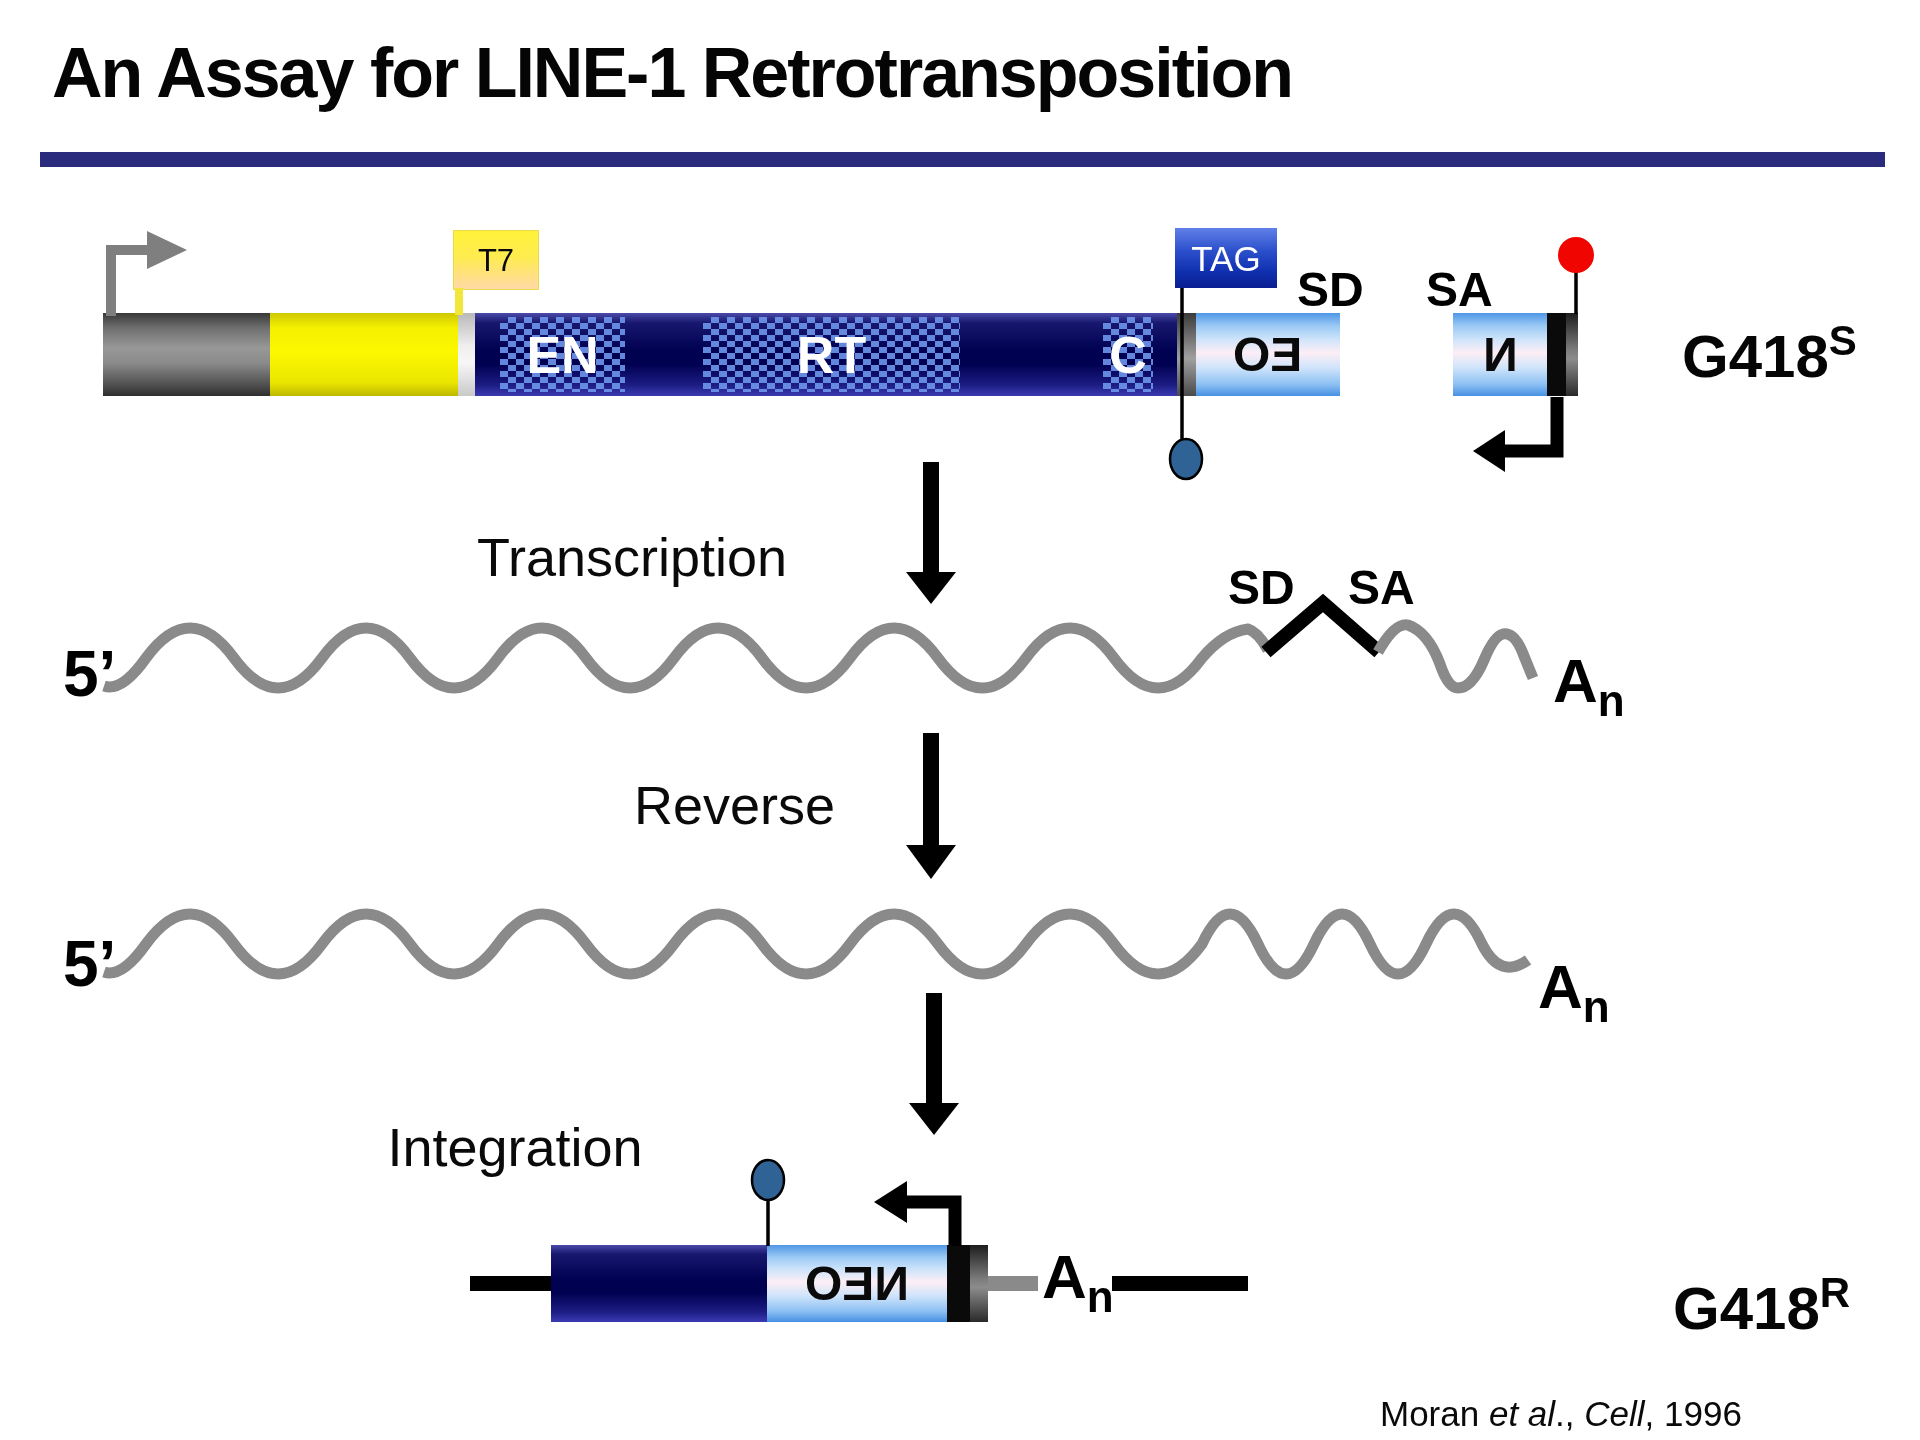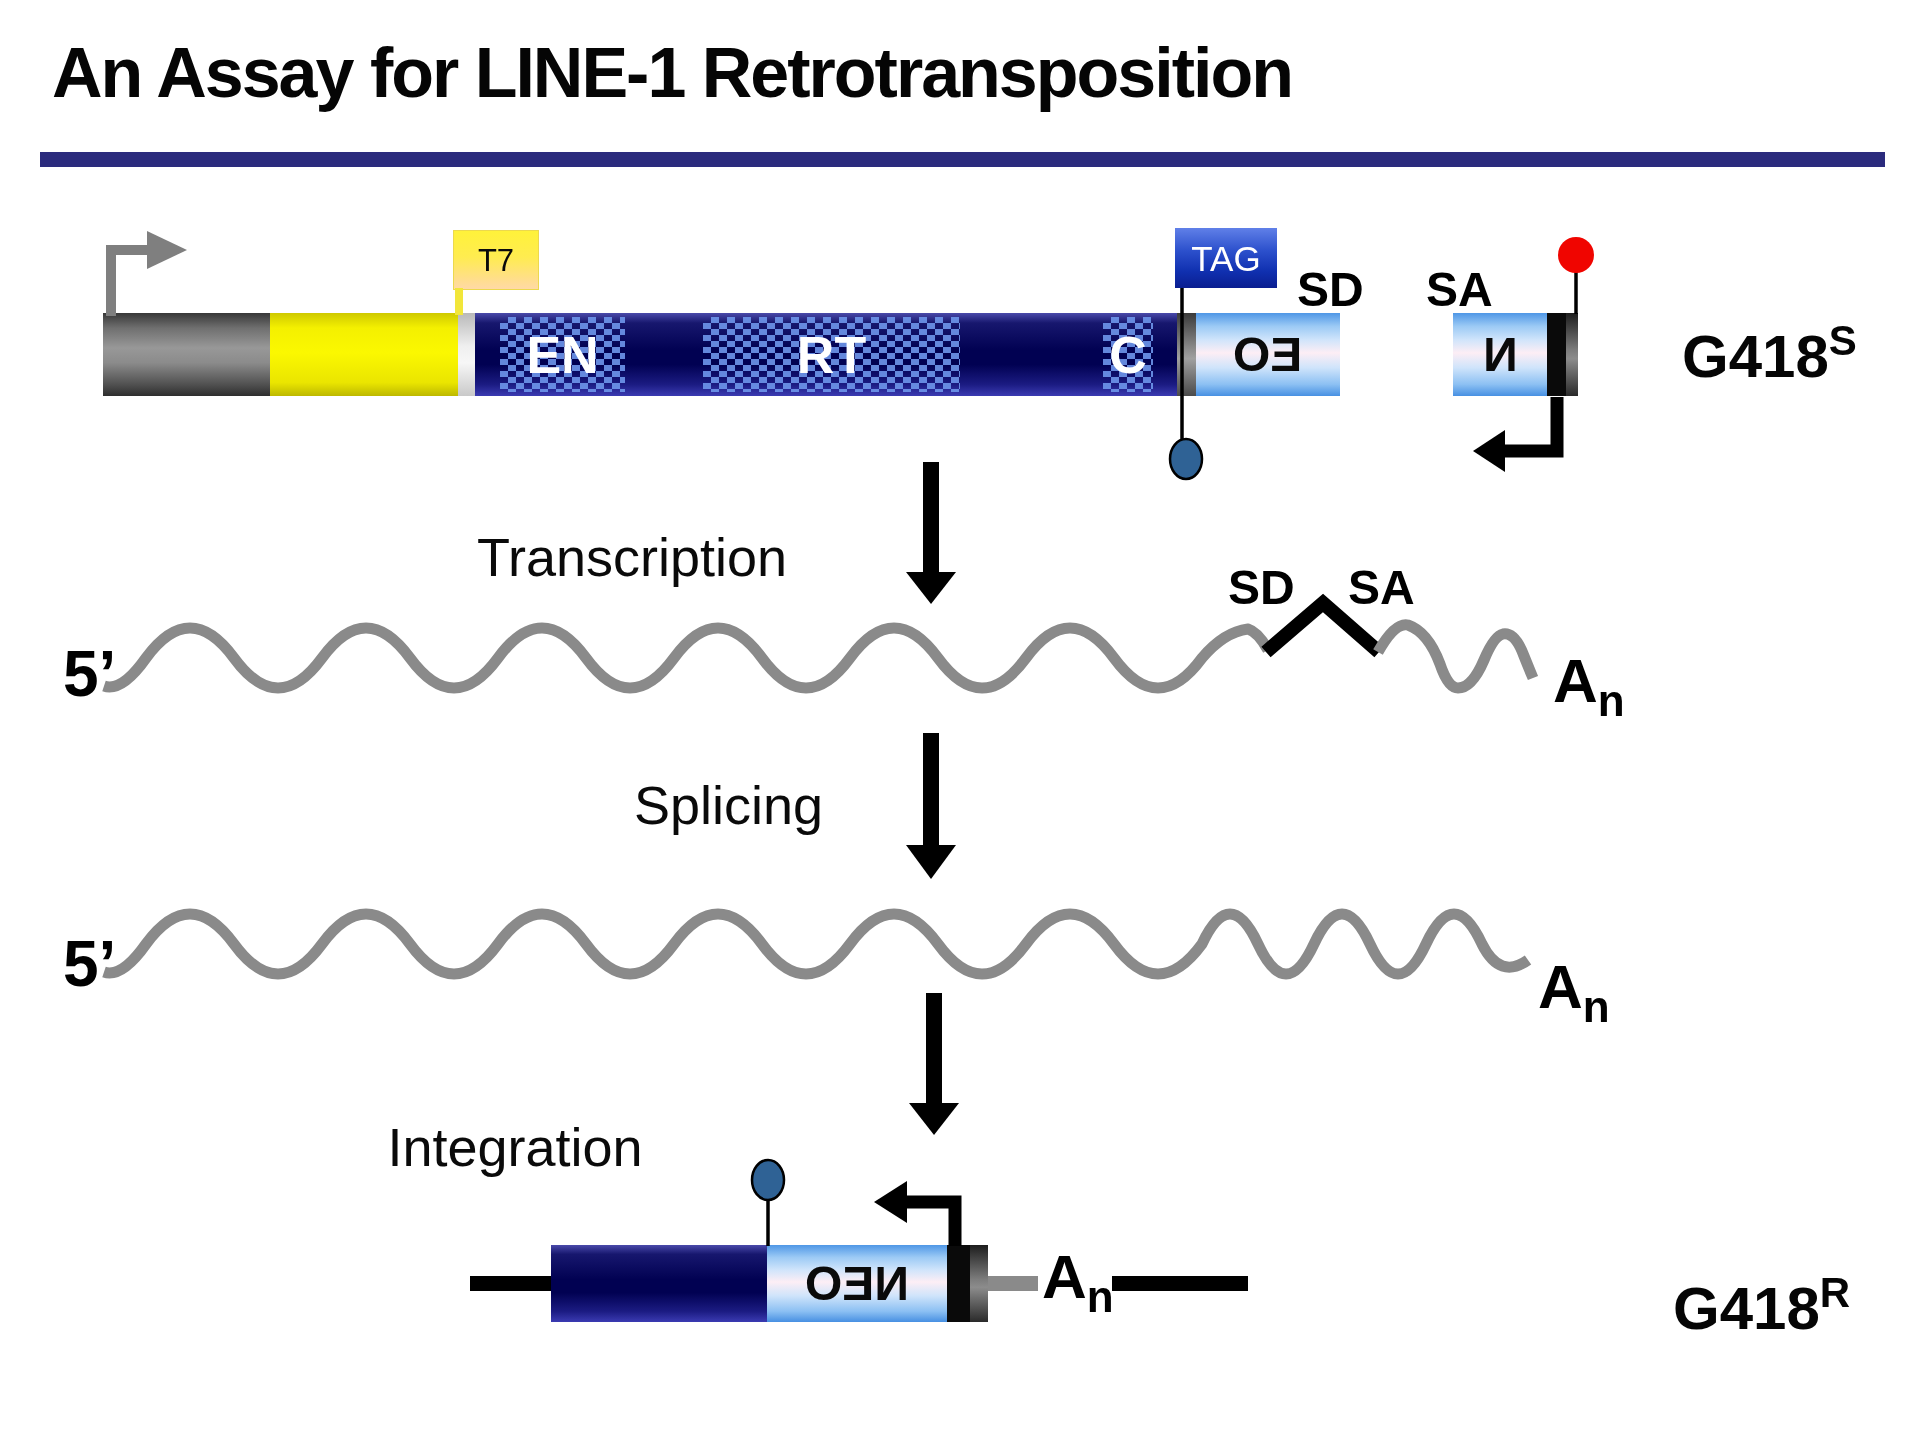--- a/index.html
+++ b/index.html
@@ -87,41 +87,42 @@
   <div class="boxlbl tag-flag">
     <span>TAG</span>
   </div>
 
   <div class="lbl sdsa" style="left:1297px;top:266px;">SD</div>
   <div class="lbl sdsa" style="left:1426px;top:266px;">SA</div>
 
   <div class="lbl g418" style="left:1682px;top:320px;"><span>G418</span><span class="sup">S</span></div>
 
   <div class="lbl step-lbl" style="left:477px;top:522px;">Transcription</div>
-  <div class="lbl step-lbl" style="left:634px;top:770px;">Splicing</div>
+  <div class="lbl step-lbl" style="left:634px;top:770px;">Reverse</div>
   <div class="lbl step-lbl" style="left:220px;top:1112px;width:590px;text-align:center;">Integration</div>
 
   <div class="lbl fp" style="left:63px;top:642px;">5’</div>
   <div class="lbl sdsa" style="left:1228px;top:564px;">SD</div>
   <div class="lbl sdsa" style="left:1348px;top:564px;">SA</div>
   <div class="lbl an" style="left:1553px;top:650px;"><span>A</span><span class="sub">n</span></div>
 
   <div class="lbl fp" style="left:63px;top:932px;">5’</div>
   <div class="lbl an" style="left:1538px;top:956px;"><span>A</span><span class="sub">n</span></div>
 
   <div class="seg2 navy" style="left:551px;width:216px;"></div>
   <div class="seg2 exon" style="left:767px;width:180px;"></div>
   <div class="seg2 seg-black" style="left:947px;width:23px;"></div>
   <div class="seg2 seg-darkgray" style="left:970px;width:18px;"></div>
   <div class="boxlbl exon-lbl" style="left:767px;top:1245px;width:180px;height:77px;">
     <span class="mirror">NEO</span>
   </div>
   <div class="lbl an" style="left:1042px;top:1246px;"><span>A</span><span class="sub">n</span></div>
   <div class="lbl g418" style="left:1673px;top:1272px;"><span>G418</span><span class="sup">R</span></div>
 
+  <div class="lbl cite"><span>Moran </span><i>et al</i><span>., </span><i>Cell</i><span>, 1996</span></div>
 
   <svg class="overlay" width="1920" height="1440" viewBox="0 0 1920 1440">
 
     <path d="M111 316 L111 250 L147 250" stroke="#7f7f7f" stroke-width="10" fill="none"></path>
     <polygon points="147,231 187,250 147,269" fill="#7f7f7f"></polygon>
 
     <line x1="1182" y1="288" x2="1182" y2="440" stroke="#000" stroke-width="3.5"></line>
     <ellipse cx="1186" cy="459" rx="16" ry="20" fill="#2f6295" stroke="#000" stroke-width="2.5"></ellipse>
 
     <line x1="1576" y1="272" x2="1576" y2="314" stroke="#000" stroke-width="3.5"></line>

